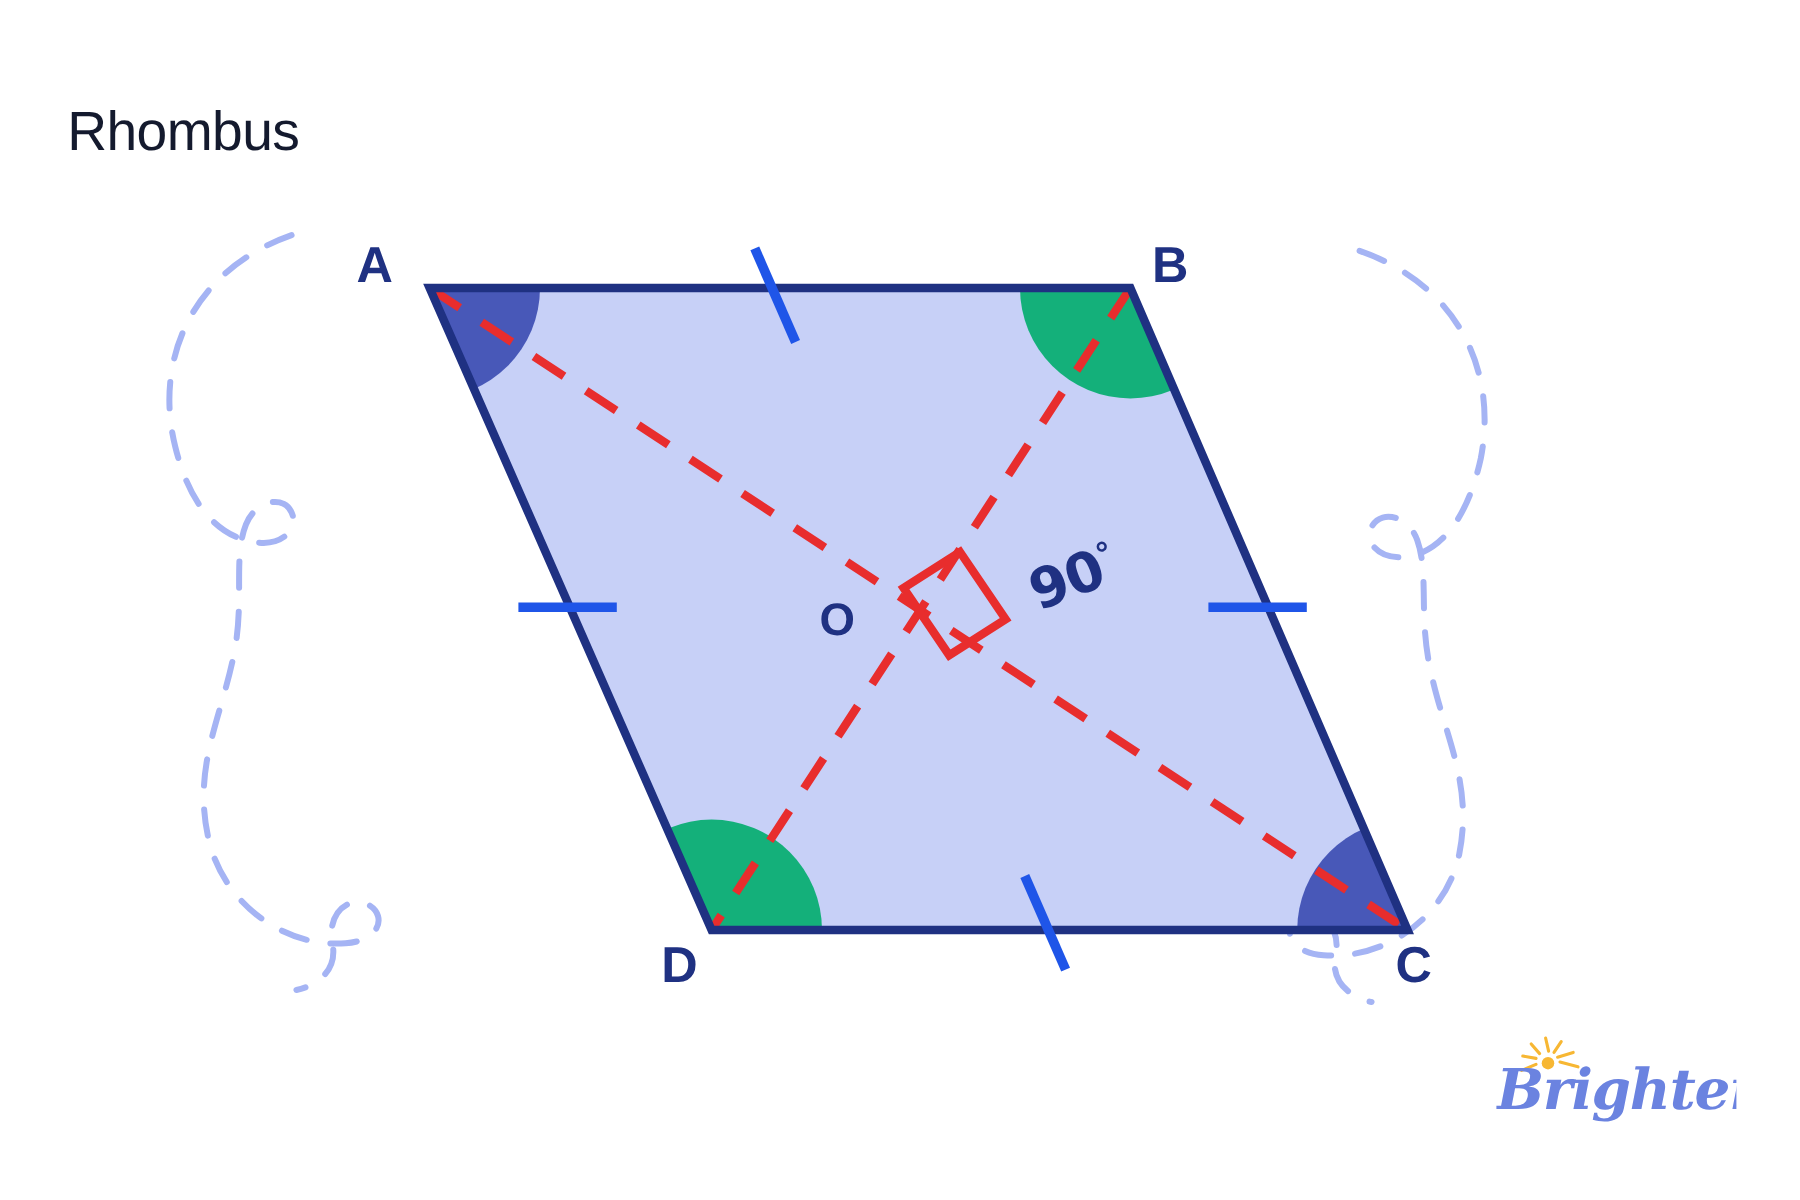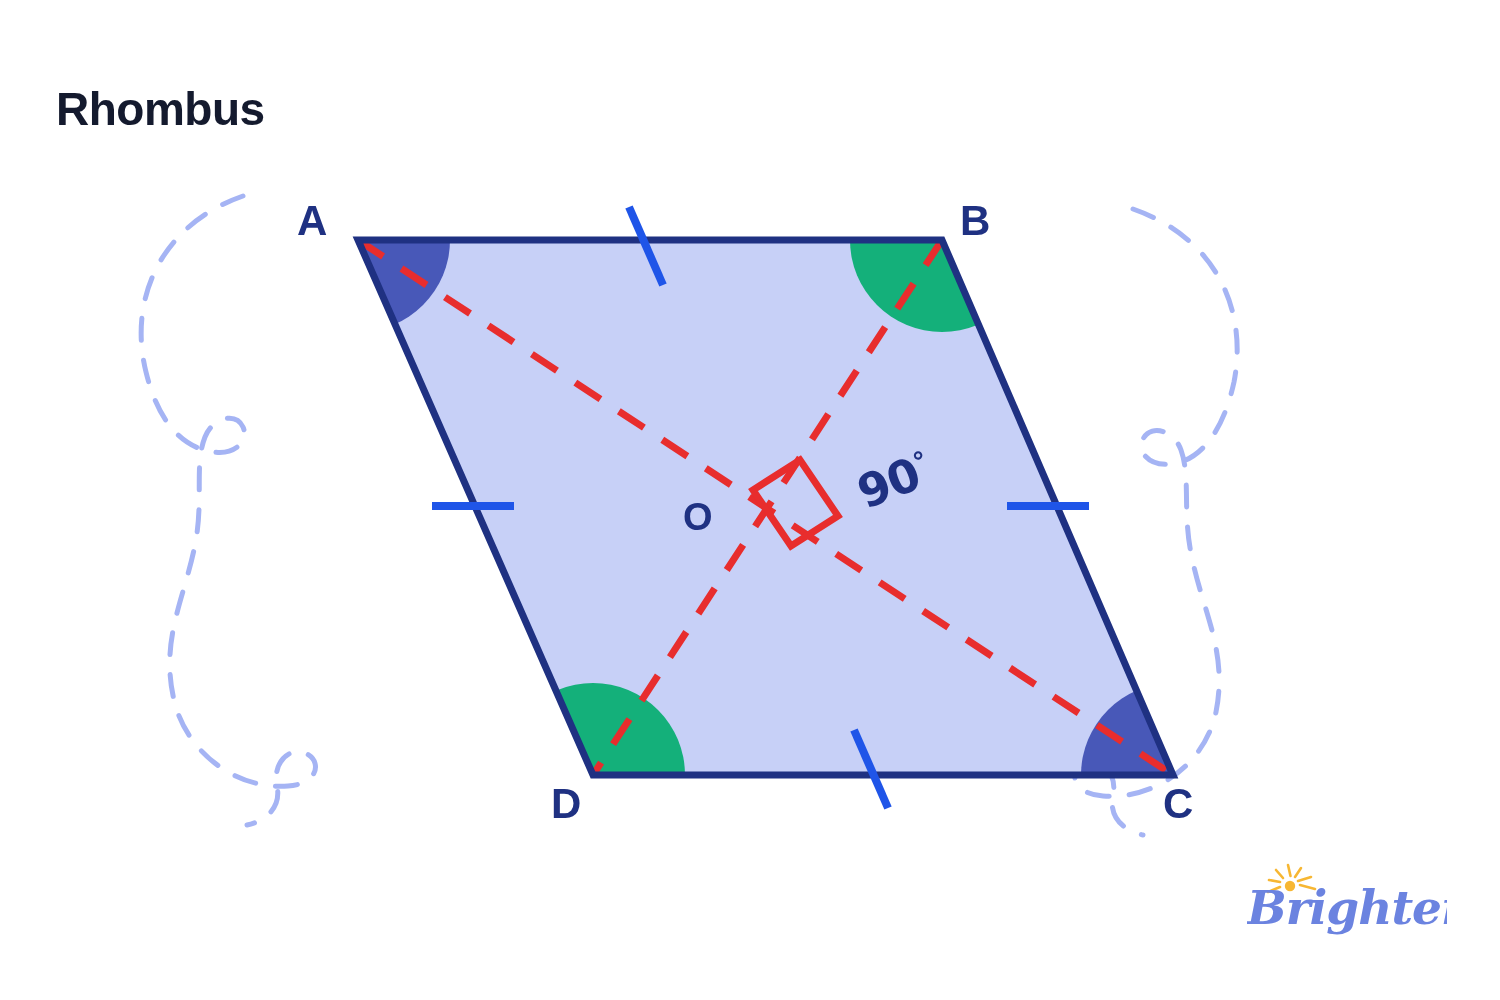--- a/index.html
+++ b/index.html
@@ -21,21 +21,21 @@
     top: 0;
     width: 1500px;
     height: 1000px;
   }
   .title-text {
     position: absolute;
     left: 56px;
     top: 82px;
     font-family: "Liberation Sans", sans-serif;
     font-size: 46px;
-    font-weight: bold;
+    font-weight: normal;
     color: #141a2e;
     letter-spacing: -0.5px;
     white-space: nowrap;
   }
   .vertex-label {
     position: absolute;
     font-family: "Liberation Sans", sans-serif;
     font-size: 42px;
     font-weight: bold;
     color: #1f3182;

